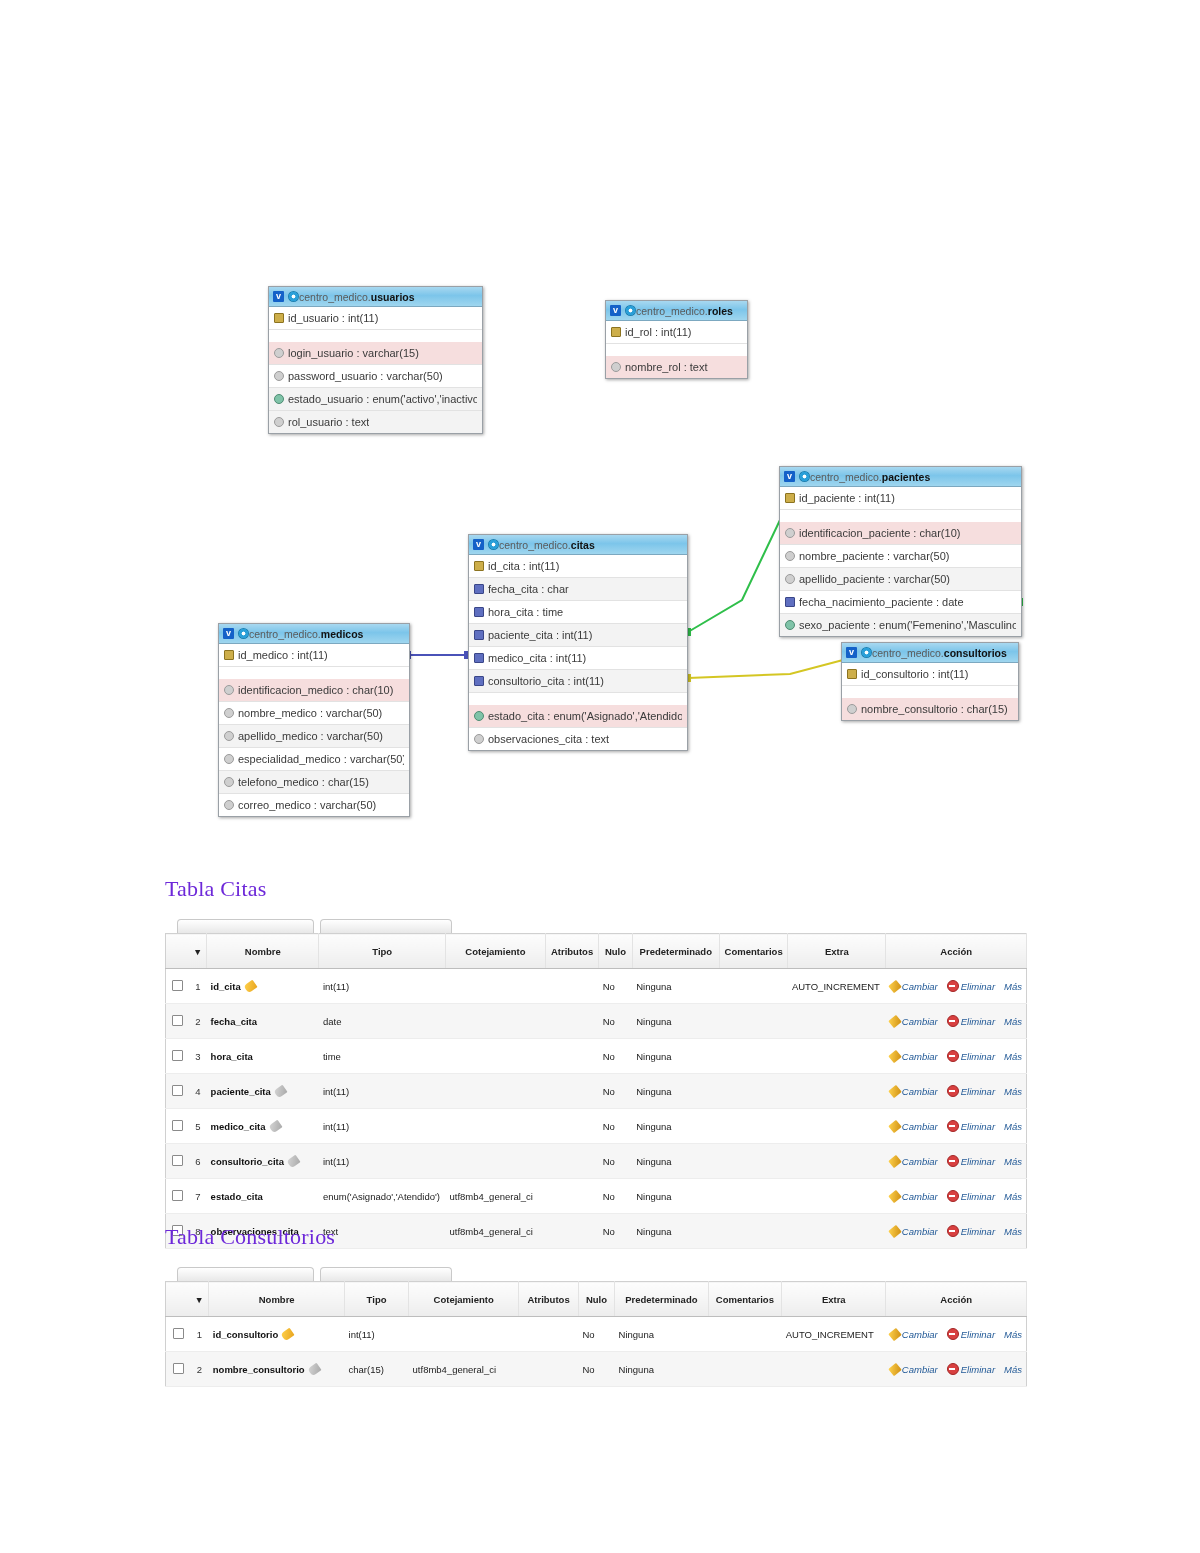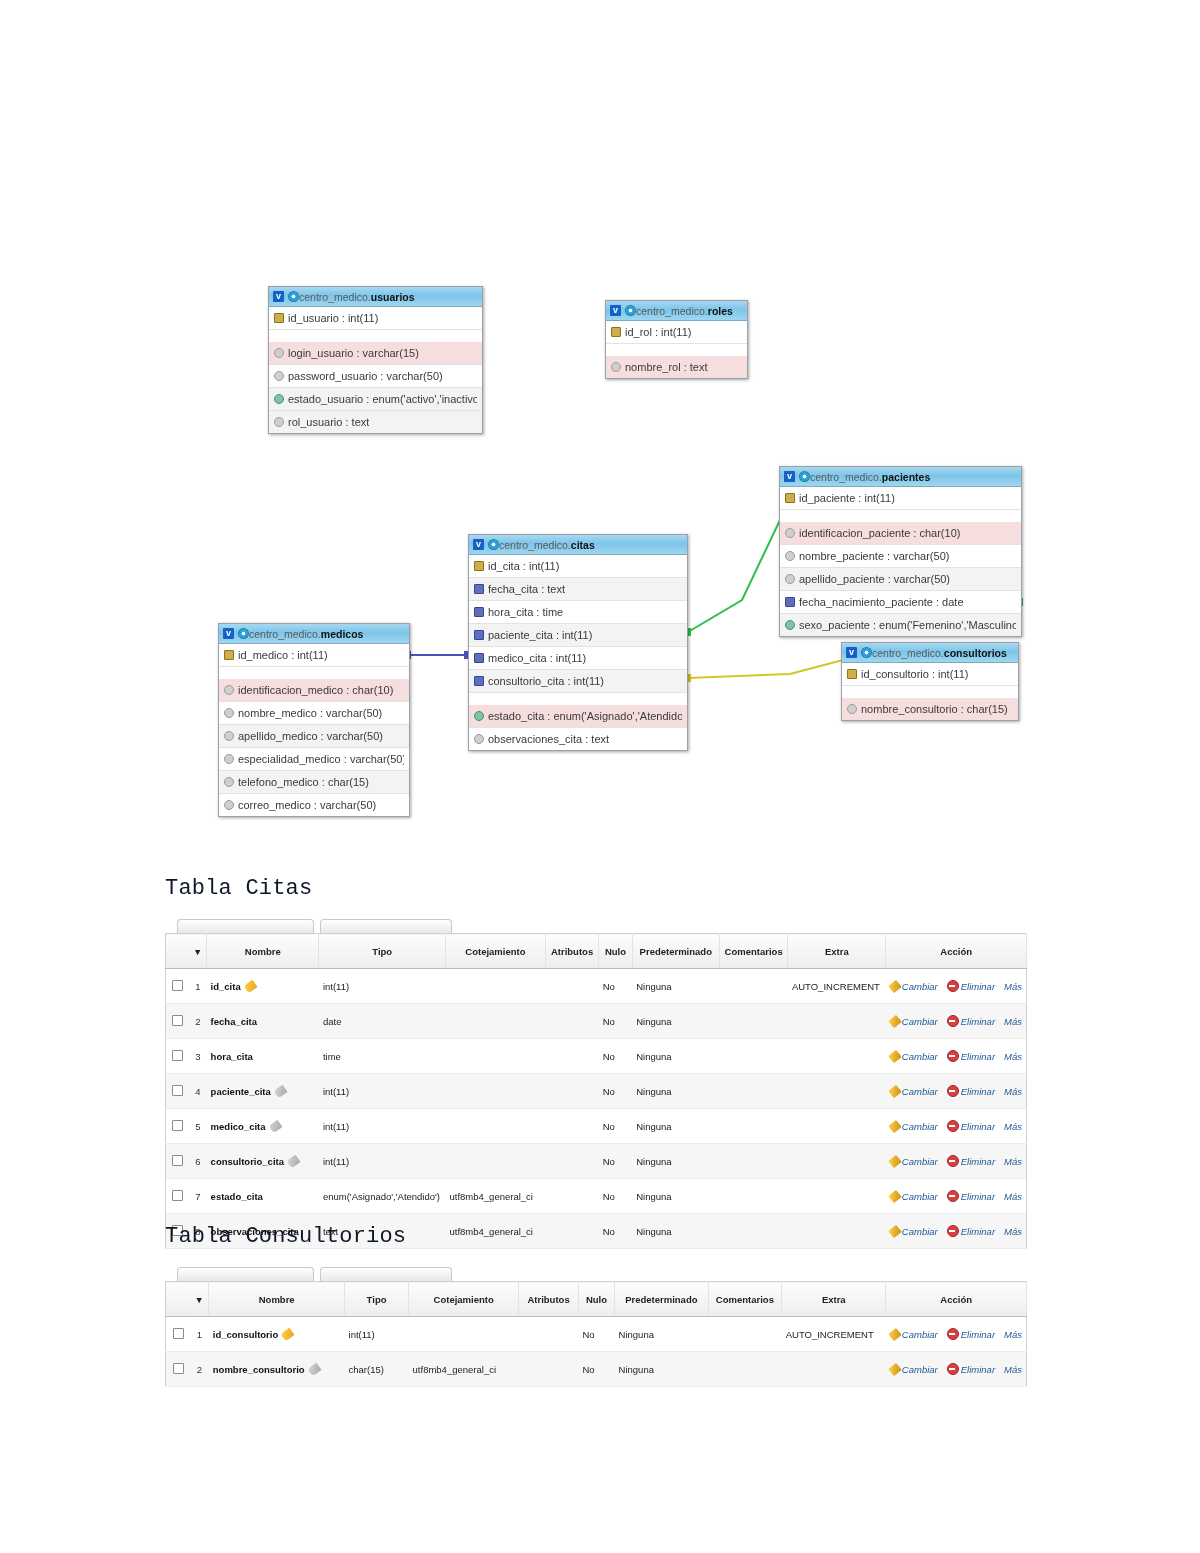--- a/index.html
+++ b/index.html
@@ -61,22 +61,22 @@
   }
   .b-key{background:#cdae4a;border:1px solid #8c7320;}
   .b-idx{background:#cfcfcf;border:1px solid #9b9b9b;border-radius:50%;}
   .b-fk{background:#5f6fc0;border:1px solid #3a4688;}
   .b-en{background:#7fc3a8;border:1px solid #4e8c73;border-radius:50%;}
   .er-fieldtext{overflow:hidden;text-overflow:clip;}
 
   
   .doc-heading{
     position:absolute;left:165px;
-    font-family:Liberation Mono, monospace;
-    font-size:22px;color:#0f172a;font-weight:normal;
+    font-family:Liberation Serif, serif;
+    font-size:22px;color:#6d28d9;font-weight:normal;
     letter-spacing:.2px;
   }
 
   .pma-wrap{position:absolute;left:165px;width:862px;}
   .pma-tabs{height:13px;position:relative;}
   .pma-tab{
     position:absolute;bottom:0;height:13px;
     background:linear-gradient(to bottom,#ffffff,#e8e8e8);
     border:1px solid #c9c9c9;border-bottom:none;
     border-radius:4px 4px 0 0;
@@ -246,21 +246,21 @@
       <span class="er-title">
         <span class="db">centro_medico.</span><span class="tb">citas</span>
       </span>
     </div>
     <div class="er-row">
         <span class="er-bullet b-key"></span>
         <span class="er-fieldtext">id_cita : int(11)</span>
       </div>
     <div class="er-row alt">
         <span class="er-bullet b-fk"></span>
-        <span class="er-fieldtext">fecha_cita : text</span>
+        <span class="er-fieldtext">fecha_cita : char</span>
       </div>
     <div class="er-row">
         <span class="er-bullet b-fk"></span>
         <span class="er-fieldtext">hora_cita : time</span>
       </div>
     <div class="er-row alt">
         <span class="er-bullet b-fk"></span>
         <span class="er-fieldtext">paciente_cita : int(11)</span>
       </div>
     <div class="er-row">

